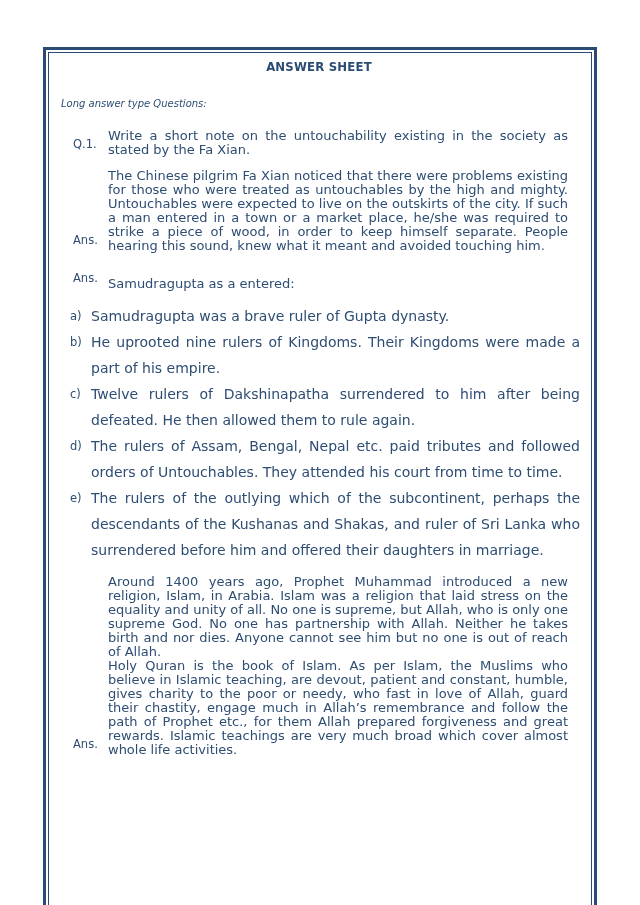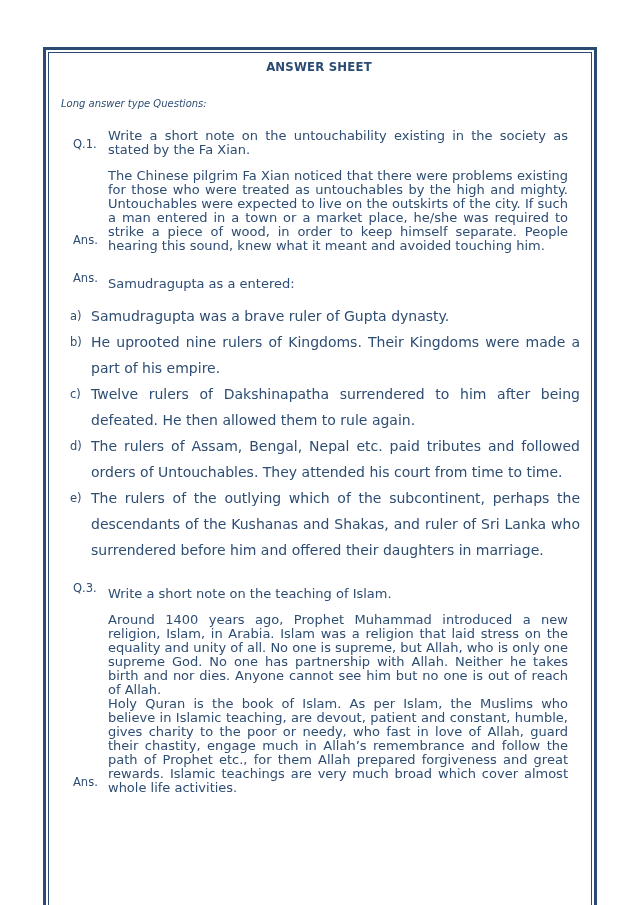--- a/index.html
+++ b/index.html
@@ -170,24 +170,20 @@
         <span class="letter-marker">d)</span>
         <span class="letter-text">The rulers of Assam, Bengal, Nepal etc. paid tributes and followed orders of Untouchables. They attended his court from time to time.</span>
       </li>
       <li class="letter-item">
         <span class="letter-marker">e)</span>
         <span class="letter-text">The rulers of the outlying which of the subcontinent, perhaps the descendants of the Kushanas and Shakas, and ruler of Sri Lanka who surrendered before him and offered their daughters in marriage.</span>
       </li>
     </ul>
 
     <div class="qa-row">
-      <div class="qa-label">Q.3.</div>
-      <div class="qa-body no-justify">Write a short note on the teaching of Islam.</div>
-    </div>
-    <div class="qa-row">
       <div class="qa-label">Ans.</div>
       <div class="qa-body">
         <p>Around 1400 years ago, Prophet Muhammad introduced a new religion, Islam, in Arabia. Islam was a religion that laid stress on the equality and unity of all. No one is supreme, but Allah, who is only one supreme God. No one has partnership with Allah. Neither he takes birth and nor dies. Anyone cannot see him but no one is out of reach of Allah.</p>
         <p>Holy Quran is the book of Islam. As per Islam, the Muslims who believe in Islamic teaching, are devout, patient and constant, humble, gives charity to the poor or needy, who fast in love of Allah, guard their chastity, engage much in Allah’s remembrance and follow the path of Prophet etc., for them Allah prepared forgiveness and great rewards. Islamic teachings are very much broad which cover almost whole life activities.</p>
       </div>
     </div>
 
   </div>
 </div>
 

